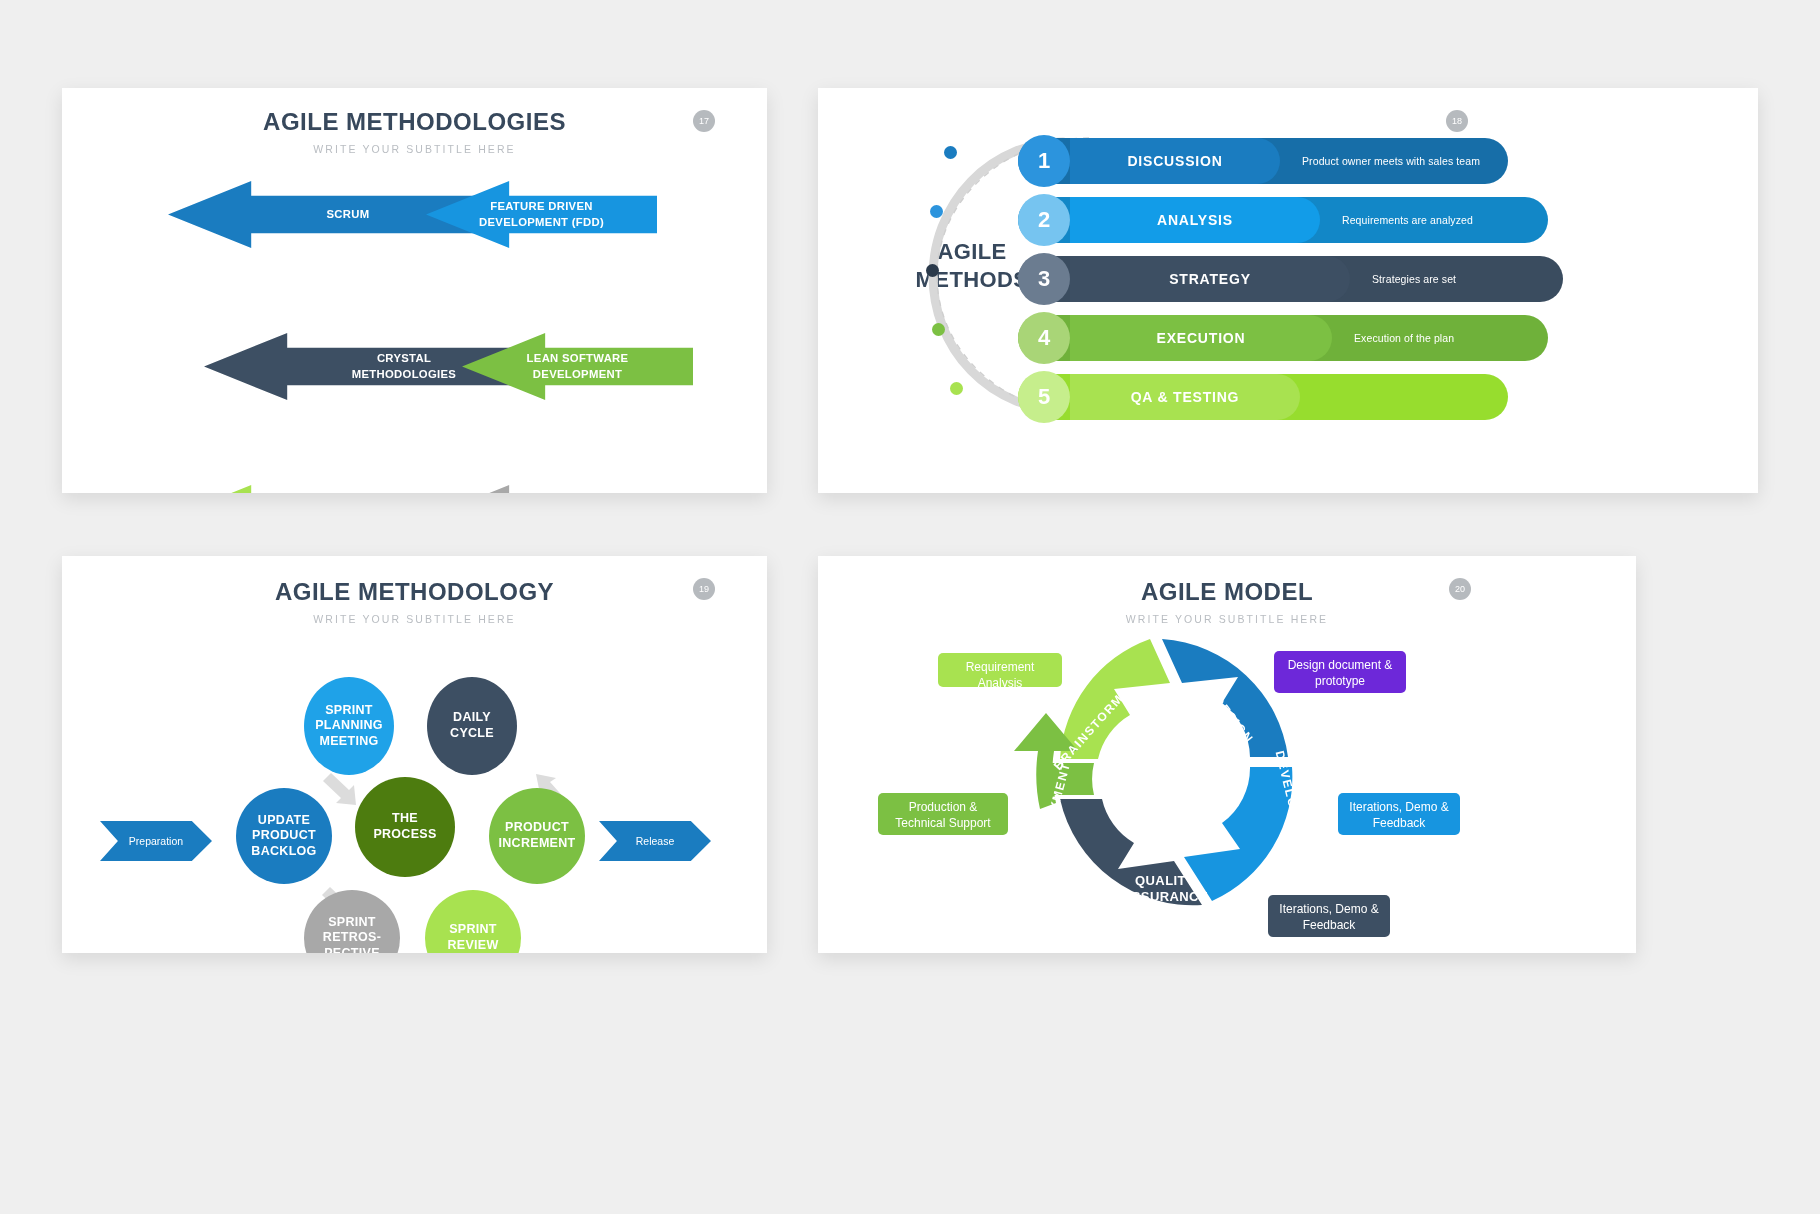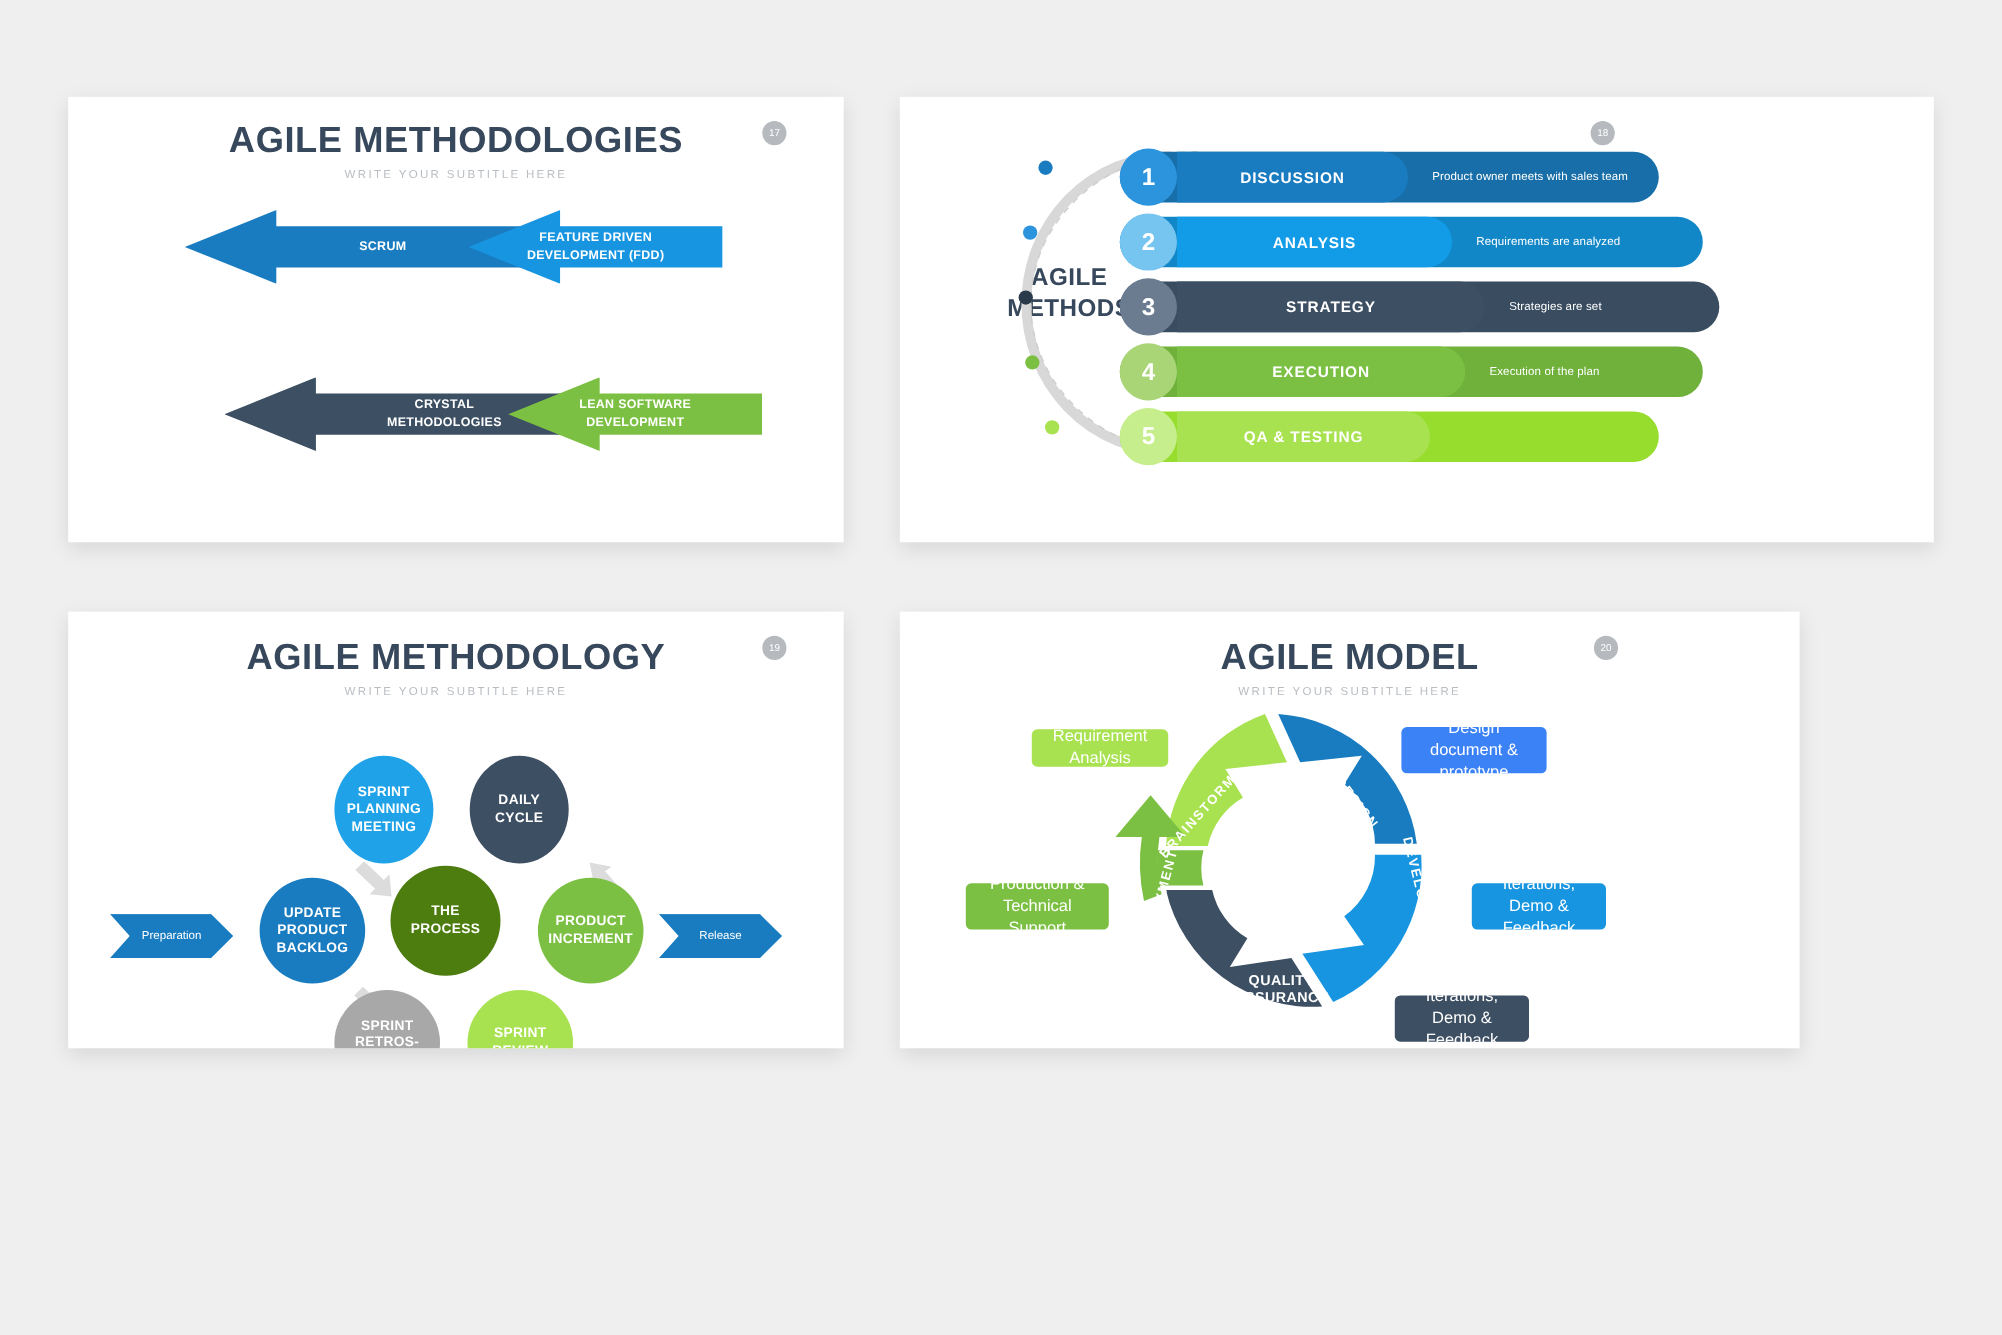--- a/index.html
+++ b/index.html
@@ -19,21 +19,21 @@
     box-shadow: 0 6px 18px rgba(0,0,0,0.10);
     overflow: hidden;
   }
   #slide1 { left: 62px;  top: 88px;  width: 705px; height: 405px; }
   #slide2 { left: 818px; top: 88px;  width: 940px; height: 405px; }
   #slide3 { left: 62px;  top: 556px; width: 705px; height: 397px; }
   #slide4 { left: 818px; top: 556px; width: 818px; height: 397px; }
 
   .s-title {
     text-align: center;
-    font-size: 33px;
+    font-size: 24px;
     font-weight: bold;
     letter-spacing: 0.5px;
     color: #37485c;
     margin-top: 20px;
   }
   #slide3 .s-title, #slide4 .s-title { margin-top: 22px; }
   .s-sub {
     text-align: center;
     font-size: 10.5px;
     letter-spacing: 2.1px;
@@ -159,23 +159,23 @@
     height: 40px;
     clip-path: polygon(0% 0%, 82% 0%, 100% 50%, 82% 100%, 0% 100%, 16% 50%);
   }
 
   
   .s4body { position: relative; height: 300px; }
   .callout {
     position: absolute;
     border-radius: 5px;
     color: #ffffff;
-    font-size: 15px;
+    font-size: 12px;
     line-height: 1.35;
-    display: flex; align-items: center; justify-content: center;
+    display: flex; align-items: flex-start; justify-content: center;
     text-align: center;
     padding: 6px 9px;
   }
   .ringlabel {
     position: absolute;
     color: #ffffff;
     font-weight: bold;
     font-size: 12px;
     letter-spacing: 1.6px;
     white-space: nowrap;
@@ -394,21 +394,21 @@
       <div class="ringlabel" style="left:420px; top:172px; transform:rotate(76deg);">DEVELOPMENT</div>
       <div class="ringlabel" style="left:186px; top:178px; transform:rotate(-75deg);">DEPLOYMENT</div>
       <div class="qalabel" style="left:282px; top:248px; width:130px;">
         <span>QUALITY</span><br>
         <span>ASSURANCE</span>
       </div>
 
       <div class="callout" style="left:120px; top:28px; width:124px; height:34px; background:#a8e250;">
         <span>Requirement Analysis</span>
       </div>
-      <div class="callout" style="left:456px; top:26px; width:132px; height:42px; background:#3b82f6;">
+      <div class="callout" style="left:456px; top:26px; width:132px; height:42px; background:#6d28d9;">
         <span>Design document &amp; prototype</span>
       </div>
       <div class="callout" style="left:520px; top:168px; width:122px; height:42px; background:#1795e0;">
         <span>Iterations, Demo &amp; Feedback</span>
       </div>
       <div class="callout" style="left:450px; top:270px; width:122px; height:42px; background:#3d4f63;">
         <span>Iterations, Demo &amp; Feedback</span>
       </div>
       <div class="callout" style="left:60px; top:168px; width:130px; height:42px; background:#7cc043;">
         <span>Production &amp; Technical Support</span>

